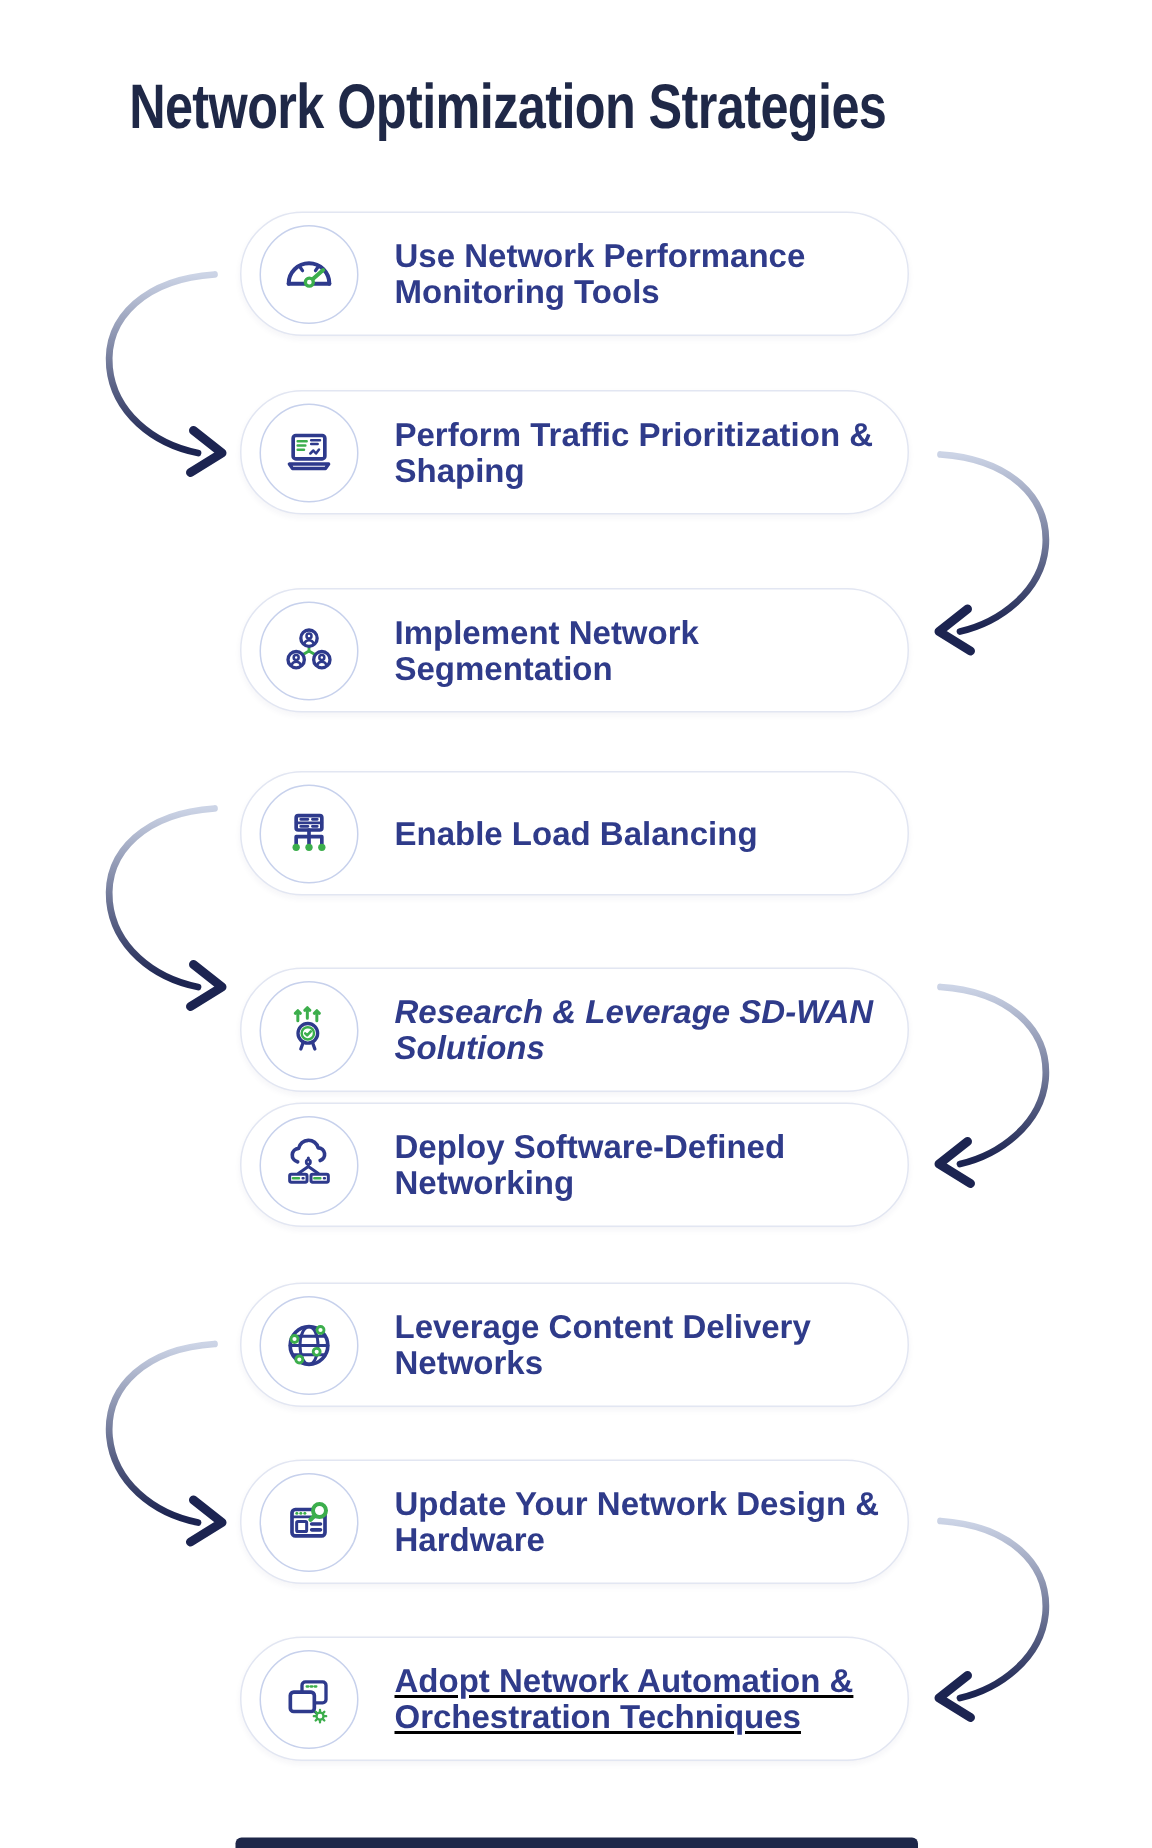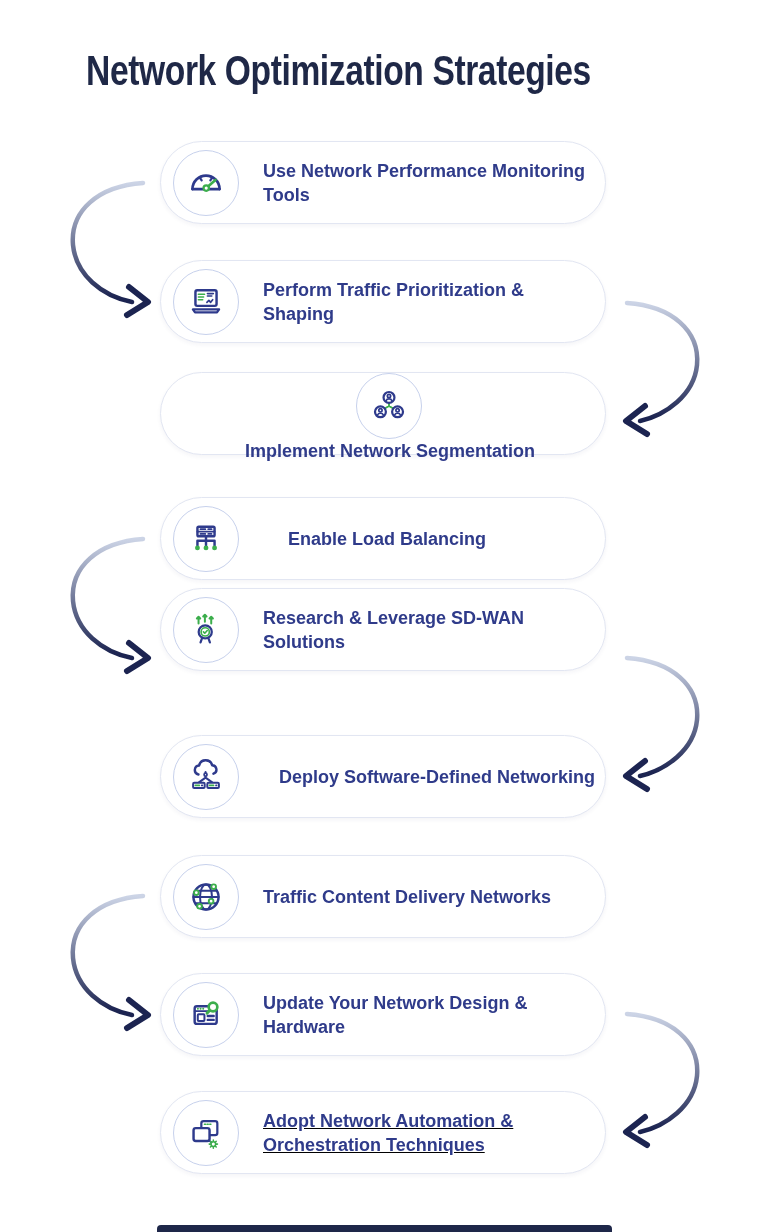--- a/index.html
+++ b/index.html
@@ -20,21 +20,21 @@
     border:1px solid var(--pill-border,#e2e6f2);border-radius:42px;background:#fff;
     display:flex;align-items:center;box-shadow:0 2px 4px rgba(35,45,90,0.05);
   }
   .icon-circle{
     width:66px;height:66px;margin-left:12px;flex:0 0 auto;box-sizing:border-box;
     border:1.5px solid var(--circle-border,#c7d1ec);border-radius:50%;background:#fff;
     display:flex;align-items:center;justify-content:center;
   }
   .label{
     margin-left:24px;padding-right:10px;
-    font-size:18px;font-weight:700;line-height:24px;color:var(--text,#2f3b8a);
+    font-size:22px;font-weight:700;line-height:24px;color:var(--text,#2f3b8a);
   }
   .footer-bar{
     position:absolute;left:157px;bottom:0;width:455px;height:7px;
     background:var(--footer,#1e2749);border-radius:4px 4px 0 0;
   }
   .ic svg{display:block;}
   .ic .nv{stroke:var(--icon,#2e3a8c);fill:none;stroke-linecap:round;stroke-linejoin:round;}
   .ic .gr{stroke:var(--green,#3cae4c);fill:none;stroke-linecap:round;stroke-linejoin:round;}
   .ic .grf{fill:var(--green,#3cae4c);stroke:none;}
   .ic .wfill{fill:#fff;}
@@ -122,55 +122,55 @@
  <rect class="nv" stroke-width="2.2" x="8.5" y="7.5" width="19" height="14" rx="1.6"></rect>
  <path class="nv" stroke-width="2" d="M6.2 24.6 H29.8 L27.9 27.3 H8.1 Z"></path>
  <path class="gr" stroke-width="1.5" d="M11.2 11 H16.6 M11.2 13.5 H15.8 M11.2 16 H15"></path>
  <path class="nv" stroke-width="1.5" d="M19.3 10.4 H24.6 M19.3 12.6 H23.2"></path>
  <path class="nv" stroke-width="1.5" d="M18.8 18.3 L20.6 16.5 L22.2 18.3 L24 15.9"></path>
             </svg>
           </span>
       </div>
       <div class="label">Perform Traffic Prioritization &amp; Shaping</div>
     </div>
-      <div class="pill" style="top: 372px; flex-direction: column;">
+      <div class="pill" style="top: 392px;">
       <div class="icon-circle">
         <span class="ic icon-wrap">
             <svg viewBox="0 0 36 36" width="40" height="40">
  <path class="gr" stroke-width="1.7" d="M18 15.6 V18 M18 18 L14.2 20.3 M18 18 L21.8 20.3"></path>
  <circle class="nv wfill" stroke-width="2" cx="18" cy="10.3" r="4.9"></circle>
  <circle class="nv" stroke-width="1.5" cx="18" cy="9" r="1.5"></circle>
  <path class="nv" stroke-width="1.5" d="M15.4 13.3 a2.7 2.3 0 0 1 5.2 0"></path>
  <circle class="nv wfill" stroke-width="2" cx="10.3" cy="23.2" r="4.9"></circle>
  <circle class="nv" stroke-width="1.5" cx="10.3" cy="21.9" r="1.5"></circle>
  <path class="nv" stroke-width="1.5" d="M7.7 26.2 a2.7 2.3 0 0 1 5.2 0"></path>
  <circle class="nv wfill" stroke-width="2" cx="25.7" cy="23.2" r="4.9"></circle>
  <circle class="nv" stroke-width="1.5" cx="25.7" cy="21.9" r="1.5"></circle>
  <path class="nv" stroke-width="1.5" d="M23.1 26.2 a2.7 2.3 0 0 1 5.2 0"></path>
             </svg>
           </span>
       </div>
       <div class="label">Implement Network Segmentation</div>
     </div>
-      <div class="pill" style="top: 497px; gap: 25px;">
+      <div class="pill" style="top: 514px;">
       <div class="icon-circle">
         <span class="ic icon-wrap">
             <svg viewBox="0 0 36 36" width="40" height="40">
  <rect class="nv" stroke-width="2.2" x="10.3" y="7" width="15.4" height="8.6" rx="1.2"></rect>
  <path class="nv" stroke-width="1.6" d="M10.3 11.3 H25.7 M13 9.2 H17.4 M20 9.2 H23 M13 13.4 H17.4 M20 13.4 H23"></path>
  <path class="nv" stroke-width="2.2" d="M18 15.6 V19.6 M10.3 19.6 H25.7 M10.3 19.6 V23.8 M18 19.6 V23.8 M25.7 19.6 V23.8"></path>
  <circle class="grf" cx="10.3" cy="26" r="2.2"></circle>
               <circle class="grf" cx="18" cy="26" r="2.2"></circle>
  <circle class="grf" cx="25.7" cy="26" r="2.2"></circle>
             </svg>
           </span>
       </div>
       <div class="label">Enable Load Balancing</div>
     </div>
-      <div class="pill" style="top: 588px;">
+      <div class="pill" style="top: 645px; font-style: italic;">
       <div class="icon-circle">
         <span class="ic icon-wrap">
             <svg viewBox="0 0 36 36" width="40" height="40">
  <path class="gr" stroke-width="1.8" d="M11.3 12.2 V6.2 M9.8 7.7 L11.3 6.1 L12.8 7.7 M17 10.6 V4.4 M15.5 5.9 L17 4.3 L18.5 5.9 M22.7 12.2 V6.2 M21.2 7.7 L22.7 6.1 L24.2 7.7"></path>
  <circle class="nv" stroke-width="2" cx="17.3" cy="19.7" r="5.9"></circle>
  <circle class="gr" stroke-width="1.5" cx="17.3" cy="19.7" r="3.7"></circle>
  <path class="gr" stroke-width="1.5" d="M15.7 19.7 L16.9 20.9 L19.1 18.5"></path>
  <path class="nv" stroke-width="2" d="M14.6 24.9 L13.1 29.1 M20 24.9 L21.5 29.1"></path>
             </svg>
           </span>
@@ -200,21 +200,21 @@
  <circle class="nv" stroke-width="2.2" cx="18" cy="18" r="11.3"></circle>
  <ellipse class="nv" stroke-width="1.8" cx="18" cy="18" rx="5.4" ry="11.3"></ellipse>
  <path class="nv" stroke-width="1.8" d="M6.7 18 H29.3 M8.6 12.4 H27.4 M8.6 23.6 H27.4"></path>
  <circle class="gr wfill" stroke-width="1.7" cx="24.9" cy="8.7" r="2.1"></circle>
  <circle class="gr wfill" stroke-width="1.7" cx="9.3" cy="14.1" r="2.1"></circle>
  <circle class="gr wfill" stroke-width="1.7" cx="22.6" cy="21.8" r="2.1"></circle>
  <circle class="gr wfill" stroke-width="1.7" cx="12.2" cy="26.4" r="2.1"></circle>
             </svg>
           </span>
       </div>
-      <div class="label">Traffic Content Delivery Networks</div>
+      <div class="label">Leverage Content Delivery Networks</div>
     </div>
       <div class="pill" style="top: 973px;">
       <div class="icon-circle">
         <span class="ic icon-wrap">
             <svg viewBox="0 0 36 36" width="40" height="40">
  <rect class="nv wfill" stroke-width="2.2" x="7.8" y="10.2" width="19.8" height="15.8" rx="2"></rect>
  <path class="nv" stroke-width="1.6" d="M7.8 14.6 H27.6"></path>
  <circle class="grf" cx="10.7" cy="12.4" r=".9"></circle>
               <circle class="grf" cx="13.1" cy="12.4" r=".9"></circle>
  <circle class="grf" cx="15.5" cy="12.4" r=".9"></circle>

